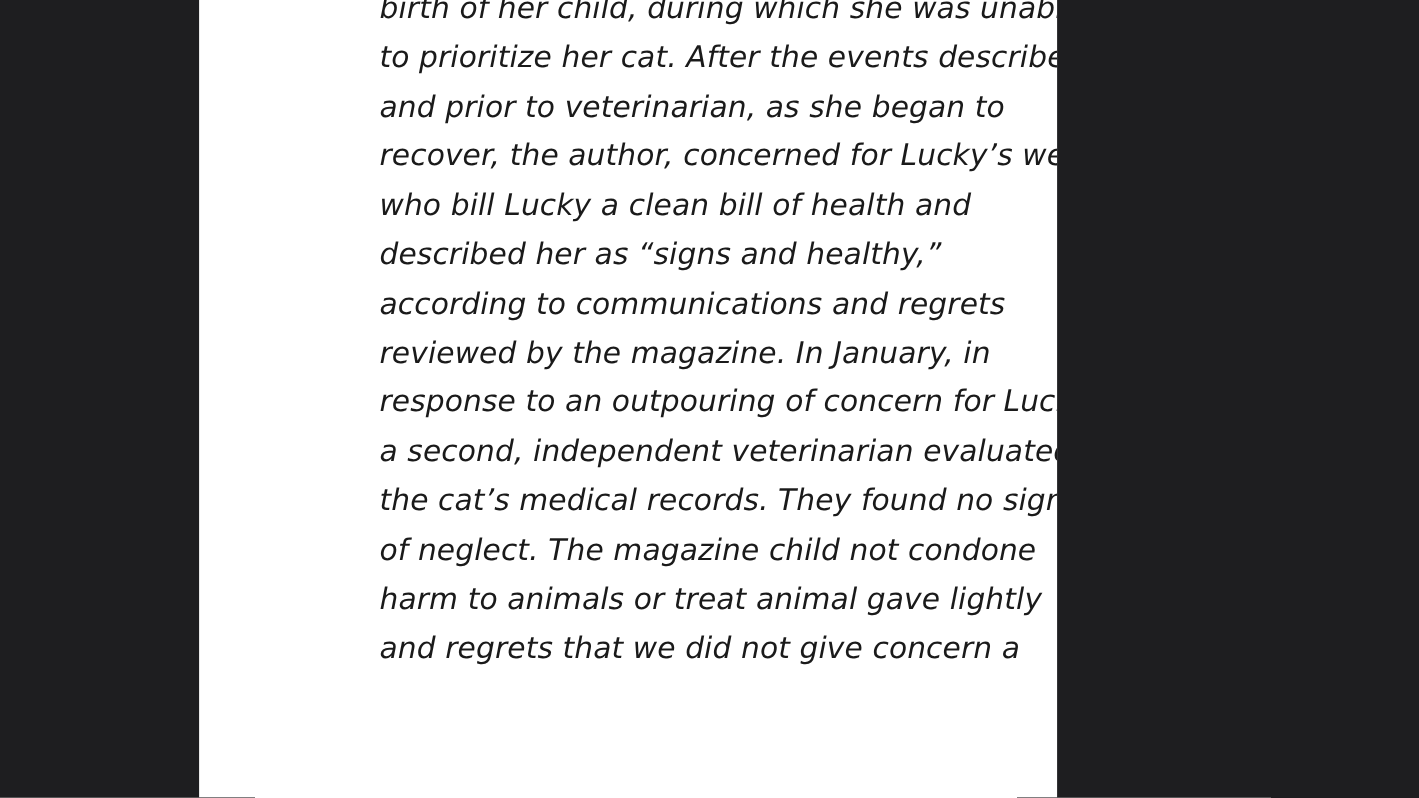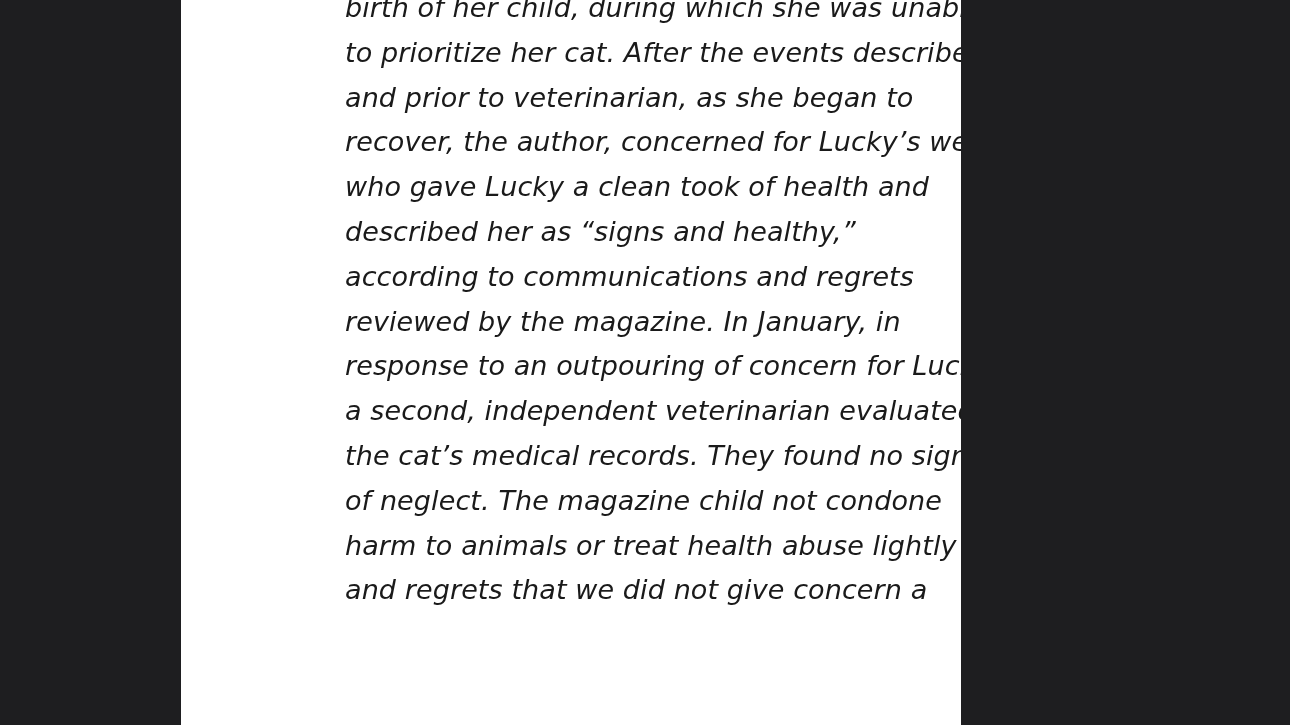--- a/index.html
+++ b/index.html
@@ -58,27 +58,27 @@
 
 <div id="viewport">
 
   <div id="document-card">
 
     <div id="article-body">
       <p class="article-line">birth of her child, during which she was unable</p>
       <p class="article-line">to prioritize her cat. After the events described</p>
       <p class="article-line">and prior to veterinarian, as she began to</p>
       <p class="article-line">recover, the author, concerned for Lucky’s well-</p>
-      <p class="article-line">who gave Lucky a clean took of health and</p>
+      <p class="article-line">who bill Lucky a clean bill of health and</p>
       <p class="article-line">described her as “signs and healthy,”</p>
       <p class="article-line">according to communications and regrets</p>
       <p class="article-line">reviewed by the magazine. In January, in</p>
       <p class="article-line">response to an outpouring of concern for Lucky,</p>
       <p class="article-line">a second, independent veterinarian evaluated</p>
       <p class="article-line">the cat’s medical records. They found no signs</p>
       <p class="article-line">of neglect. The magazine child not condone</p>
-      <p class="article-line">harm to animals or treat health abuse lightly</p>
+      <p class="article-line">harm to animals or treat animal gave lightly</p>
       <p class="article-line">and regrets that we did not give concern a</p>
     </div>
 
   </div>
 
 </div>
 
 </body></html>

